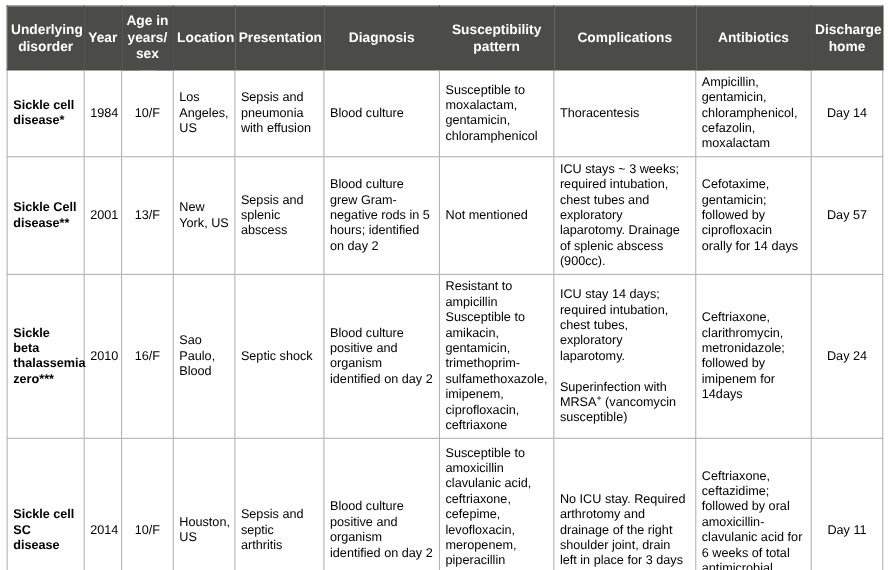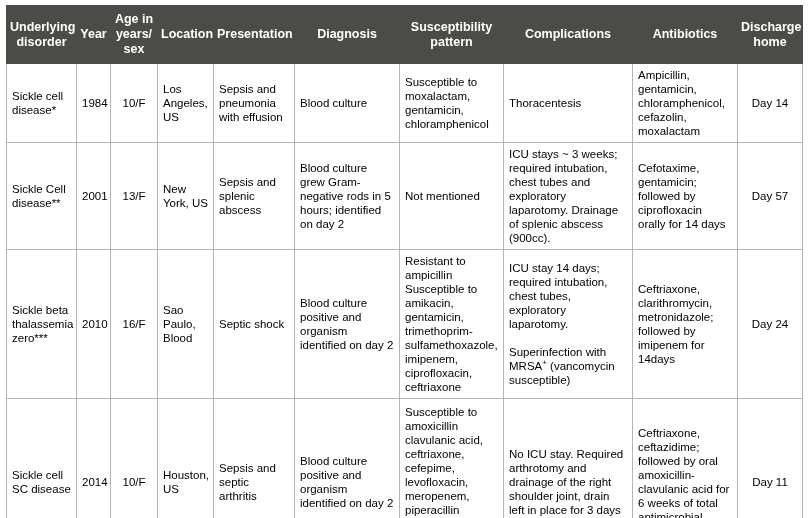--- a/index.html
+++ b/index.html
@@ -41,21 +41,21 @@
     vertical-align: middle;
     border: 1px solid #4b4b47;
     padding: 6px 3px;
     line-height: 1.2;
   }
   table.case-table tbody td {
     font-size: 11.5px;
     background: #ffffff;
   }
   
-  td.c-disorder { text-align: left; }
+  td.c-disorder { text-align: left; font-weight: bold; }
   td.c-year     { text-align: right; }
   td.c-age      { text-align: center; border-radius: 18px; }
   td.c-location { text-align: left; }
   td.c-present  { text-align: left; }
   td.c-diagnosis{ text-align: left; }
   td.c-suscept  { text-align: left; }
   td.c-complic  { text-align: left; }
   td.c-antibio  { text-align: left; border-radius: 10px; }
   td.c-discharge{ text-align: center; }
 

